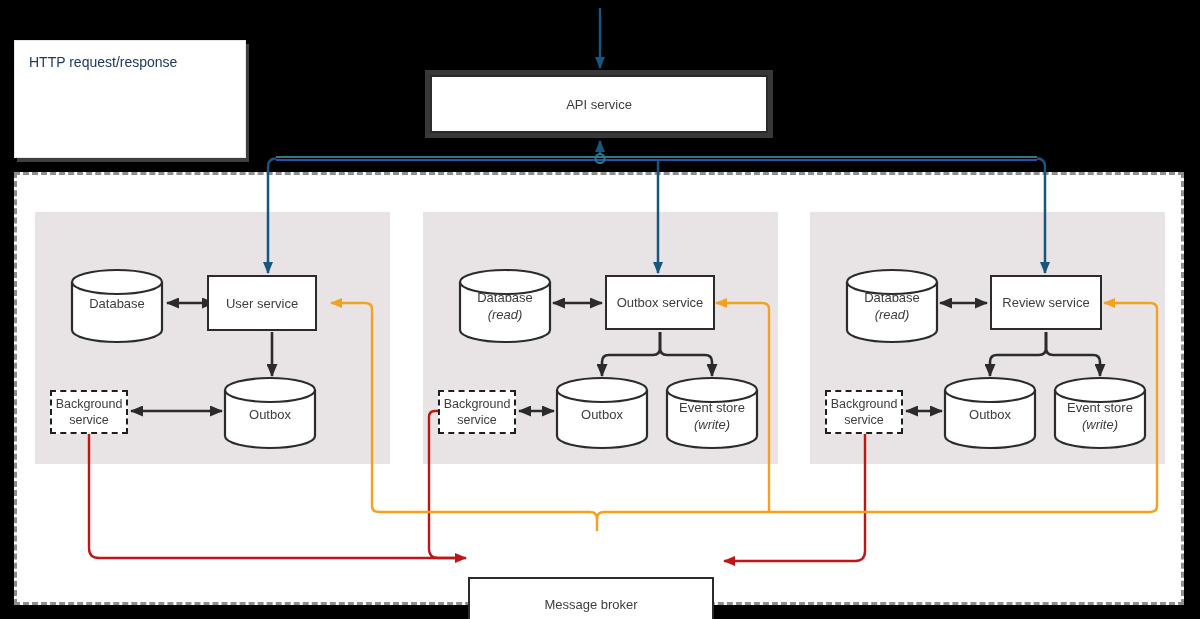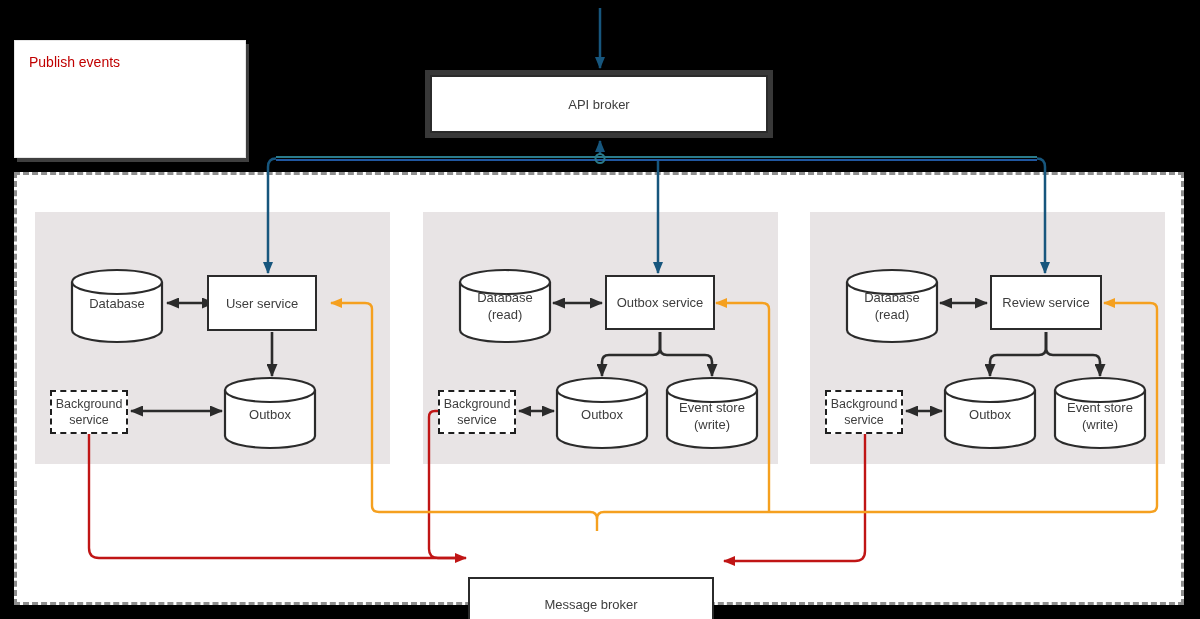--- a/index.html
+++ b/index.html
@@ -45,32 +45,32 @@
   .bgsvc{border-style:dashed;border-color:#1f1f1f;font-size:12.5px;line-height:1.3;width:78px;height:44px;top:390px;padding:2px;}
   .bg-1{left:50px;}
   .bg-2{left:438px;}
   .bg-3{left:825px;}
 
   
   .cyl-label{
     position:absolute;width:90px;text-align:center;z-index:6;
     font-size:13px;color:#3d3d3d;line-height:17px;
   }
-  .em{}
+  .em{font-style:italic;}
 
   .request-label{
     position:absolute;left:550px;top:37px;width:100px;
     color:#5eead4;font-size:13px;font-weight:bold;z-index:6;margin-top:48px;
   }
 </style>
 </head>
 <body>
 
 <div class="legend">
-  <div class="legend-item c-pub">Publish events</div>
+  <div class="legend-item c-http">HTTP request/response</div>
 </div>
 
 <div class="request-label">Request</div>
 
 <div class="container"></div>
 
 <div class="panel panel-1"></div>
 <div class="panel panel-2"></div>
 <div class="panel panel-3"></div>
 
@@ -151,21 +151,21 @@
   <g fill="none" stroke="#f5a01f" stroke-width="2.4">
     <path d="M372,506 Q372,512 379,512 H590 Q597,512 597,519 V531"></path>
     <path d="M1157,506 Q1157,512 1150,512 H604 Q597,512 597,519"></path>
     <path d="M372,506 V309 Q372,303 365,303 H331" marker-end="url(#mk-orange)"></path>
     <path d="M769,512 V309 Q769,303 762,303 H716" marker-end="url(#mk-orange)"></path>
     <path d="M1157,506 V309 Q1157,303 1150,303 H1104" marker-end="url(#mk-orange)"></path>
   </g>
 </svg>
 
 <div class="node gateway">
-  <span>API broker</span>
+  <span>API service</span>
 </div>
 
 <div class="node svc-user">
   <span>User service</span>
 </div>
 <div class="node svc-movie">
   <span>Outbox service</span>
 </div>
 <div class="node svc-review">
   <span>Review service</span>

